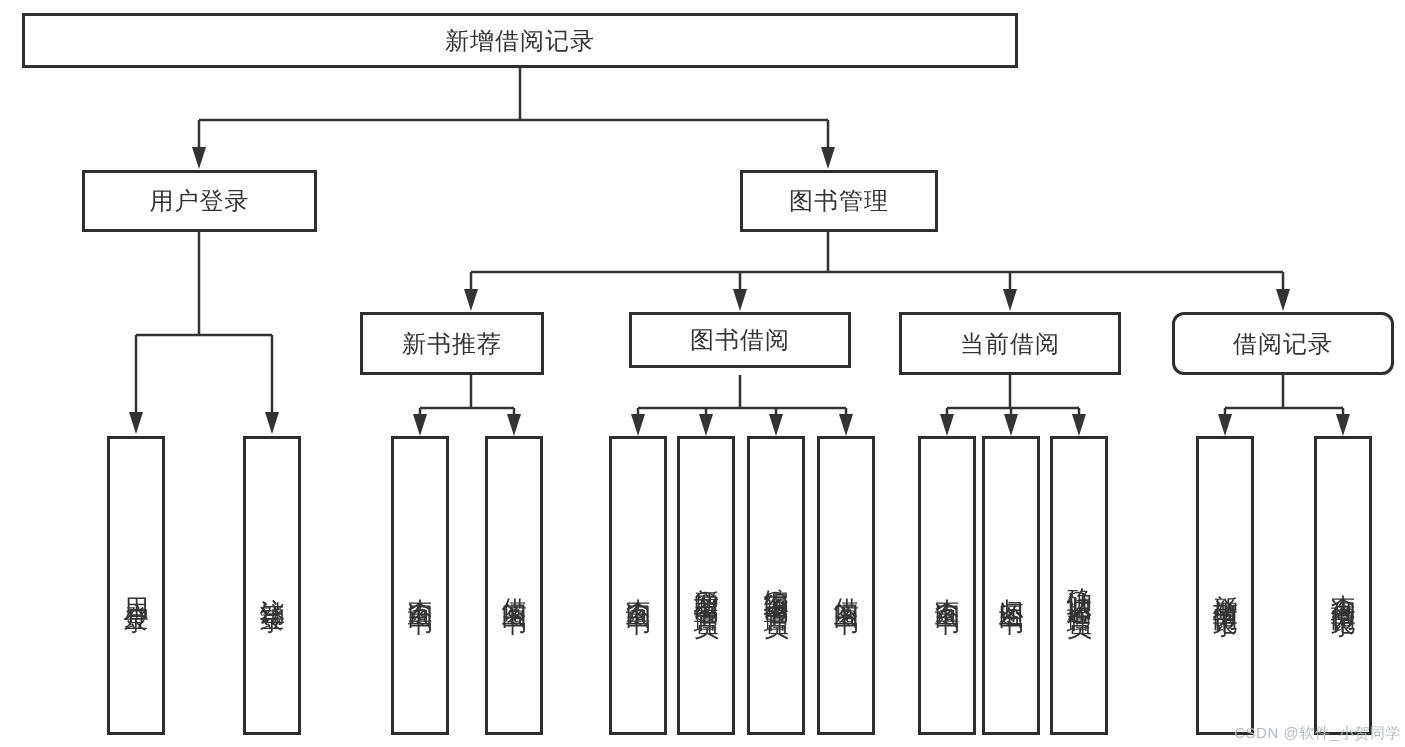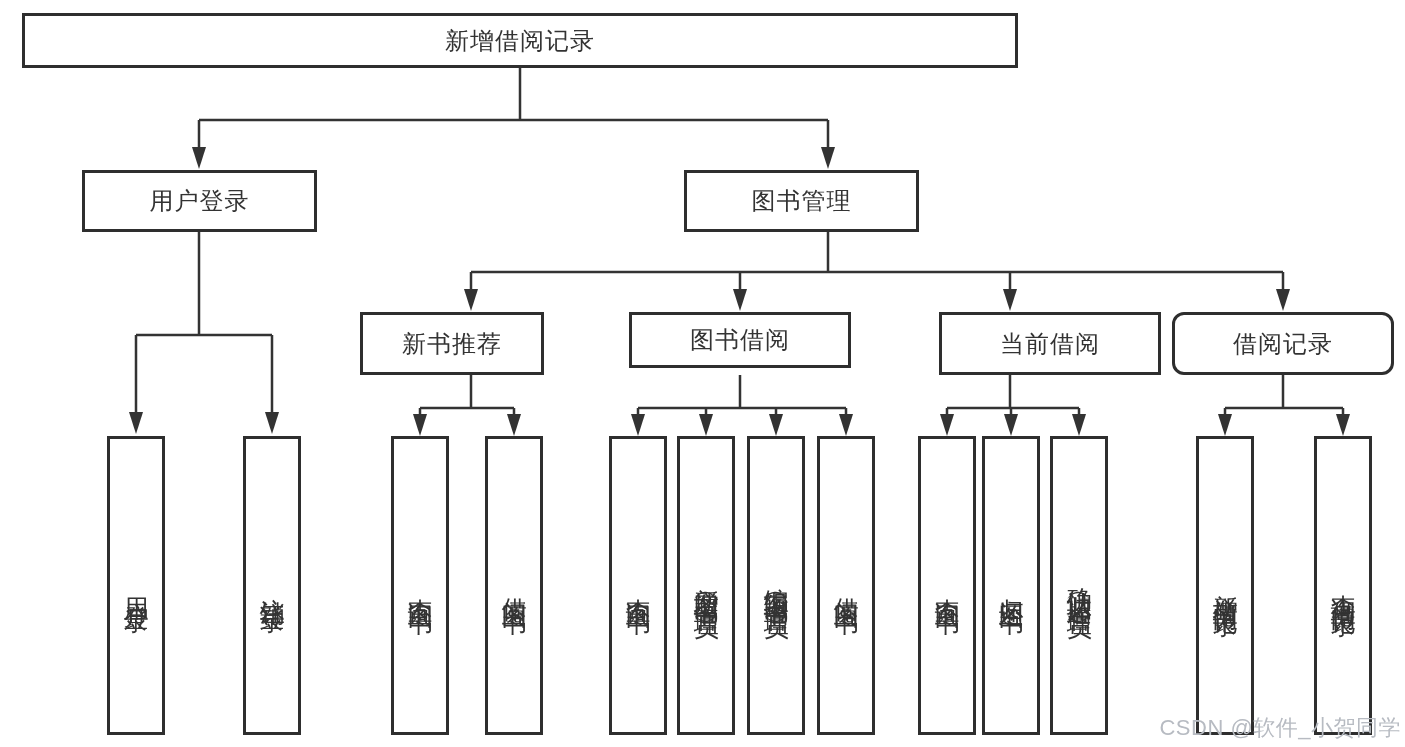--- a/index.html
+++ b/index.html
@@ -42,21 +42,21 @@
   .leaf > span {
     writing-mode: vertical-rl;
     font-size: 25px;
     letter-spacing: 4px;
     line-height: 1.1;
   }
   #watermark {
     position: absolute;
     right: 4px;
     bottom: 4px;
-    font-size: 22px;
+    font-size: 15px;
     color: #b7bbc2;
     letter-spacing: 0.5px;
   }
 </style>
 </head>
 <body>
 
 <div id="stage">
 
   <svg id="connectors" width="1405" height="747" viewBox="0 0 1405 747" xmlns="http://www.w3.org/2000/svg">
@@ -95,25 +95,25 @@
       <polygon points="1004,414 1018,414 1011,436"></polygon>
       <polygon points="1072,414 1086,414 1079,436"></polygon>
       <polygon points="1218,414 1232,414 1225,436"></polygon>
       <polygon points="1336,414 1350,414 1343,436"></polygon>
     </g>
   </svg>
 
   <div class="node" style="left:22px; top:13px; width:996px; height:55px;">新增借阅记录</div>
 
   <div class="node" style="left:82px; top:170px; width:235px; height:62px;">用户登录</div>
-  <div class="node" style="left:684px; top:170px; width:235px; height:62px;">图书管理</div>
+  <div class="node" style="left:740px; top:170px; width:198px; height:62px;">图书管理</div>
 
   <div class="node" style="left:360px; top:312px; width:184px; height:63px;text-align:center;">新书推荐</div>
   <div class="node" style="left:629px; top:312px; width:222px; height:56px;">图书借阅</div>
-  <div class="node" style="left:899px; top:312px; width:222px; height:63px;margin-left:40px;">当前借阅</div>
+  <div class="node" style="left:899px; top:312px; width:222px; height:63px;">当前借阅</div>
   <div class="node" style="left:1172px; top:312px; width:222px; height:63px;border-radius:12px;">借阅记录</div>
 
   <div class="leaf" style="left:107px; top:436px; width:58px; height:299px;">
     <span>用户登录</span>
   </div>
   <div class="leaf" style="left:243px; top:436px; width:58px; height:299px;">
     <span>注销登录</span>
   </div>
   <div class="leaf" style="left:391px; top:436px; width:58px; height:299px;">
     <span>查询图书</span>

